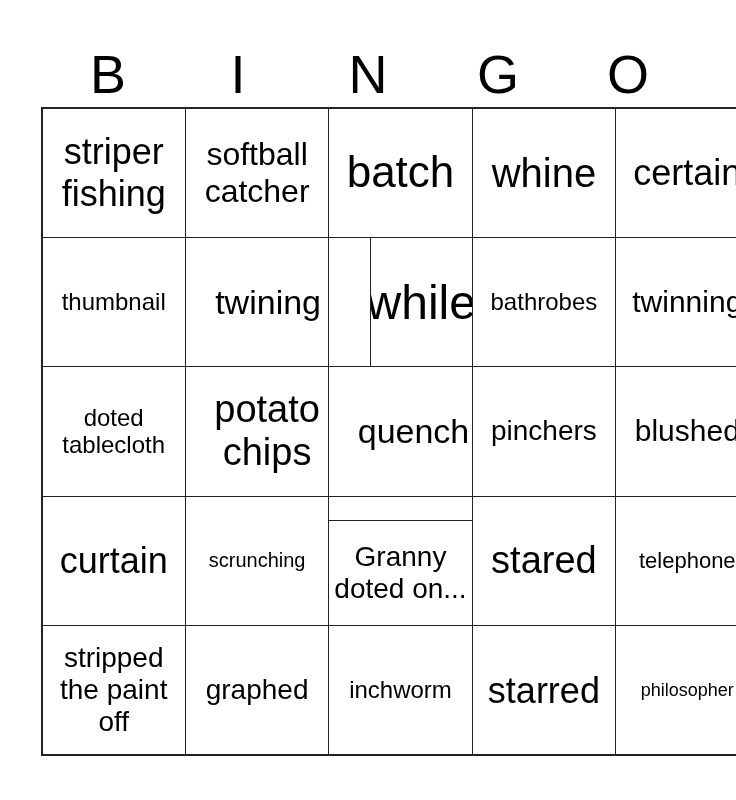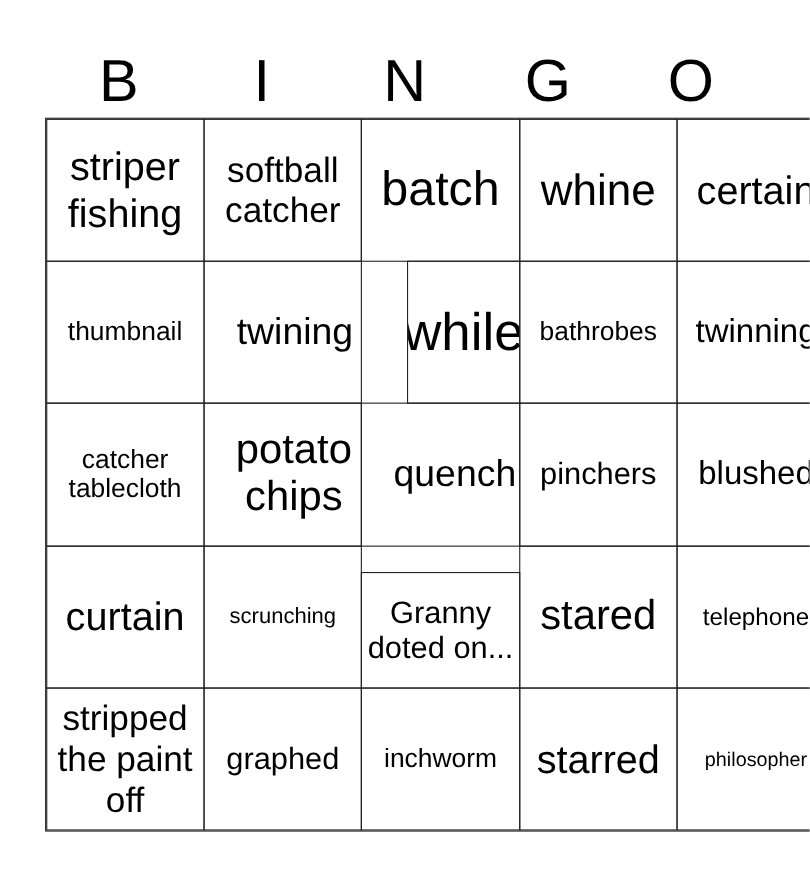--- a/index.html
+++ b/index.html
@@ -70,30 +70,30 @@
   <div class="cell" style="font-size: 44px;">batch</div>
   <div class="cell" style="font-size: 40px;">whine</div>
   <div class="cell" style="font-size: 36px;">certain</div>
 
   <div class="cell" style="font-size: 24px;">thumbnail</div>
   <div class="cell" style="font-size: 34px; padding-left: 24px;">twining</div>
   <div class="cell" style="font-size: 48px; margin-left: 41px;">while</div>
   <div class="cell" style="font-size: 24px;">bathrobes</div>
   <div class="cell" style="font-size: 30px;">twinning</div>
 
-  <div class="cell" style="font-size: 24px;">catcher tablecloth</div>
+  <div class="cell" style="font-size: 24px;">doted tablecloth</div>
   <div class="cell" style="font-size: 38px; padding-left: 22px;">potato chips</div>
   <div class="cell" style="font-size: 34px; padding-left: 28px;">quench</div>
   <div class="cell" style="font-size: 28px;">pinchers</div>
   <div class="cell" style="font-size: 30px;">blushed</div>
 
   <div class="cell" style="font-size: 36px;">curtain</div>
   <div class="cell" style="font-size: 20px;">scrunching</div>
   <div class="cell" style="font-size: 28px; margin-top: 24px;">Granny doted on...</div>
   <div class="cell" style="font-size: 38px;">stared</div>
   <div class="cell" style="font-size: 22px;">telephone</div>
 
-  <div class="cell" style="font-size: 32px; text-align: center;">stripped the paint off</div>
+  <div class="cell" style="font-size: 28px; text-align: center;">stripped the paint off</div>
   <div class="cell" style="font-size: 28px;">graphed</div>
   <div class="cell" style="font-size: 24px;">inchworm</div>
   <div class="cell" style="font-size: 36px;">starred</div>
   <div class="cell" style="font-size: 18px;">philosopher</div>
 </div>
 
 </body></html>

